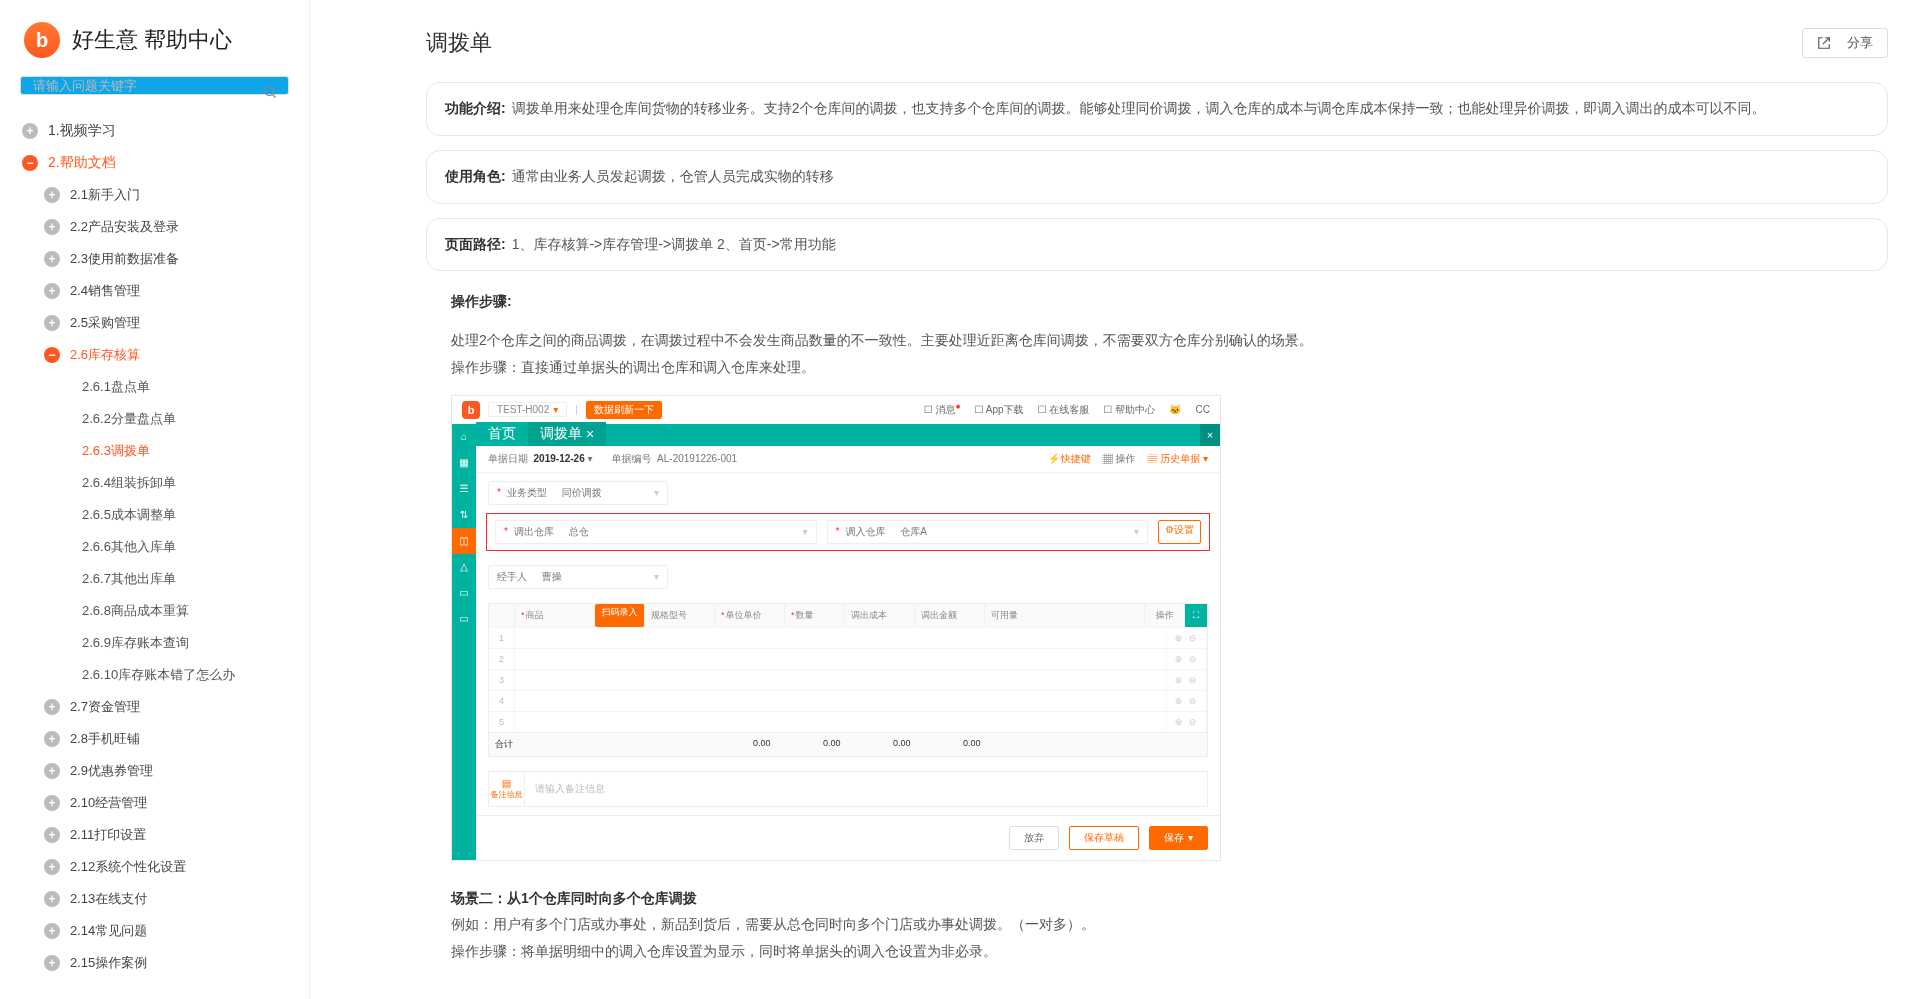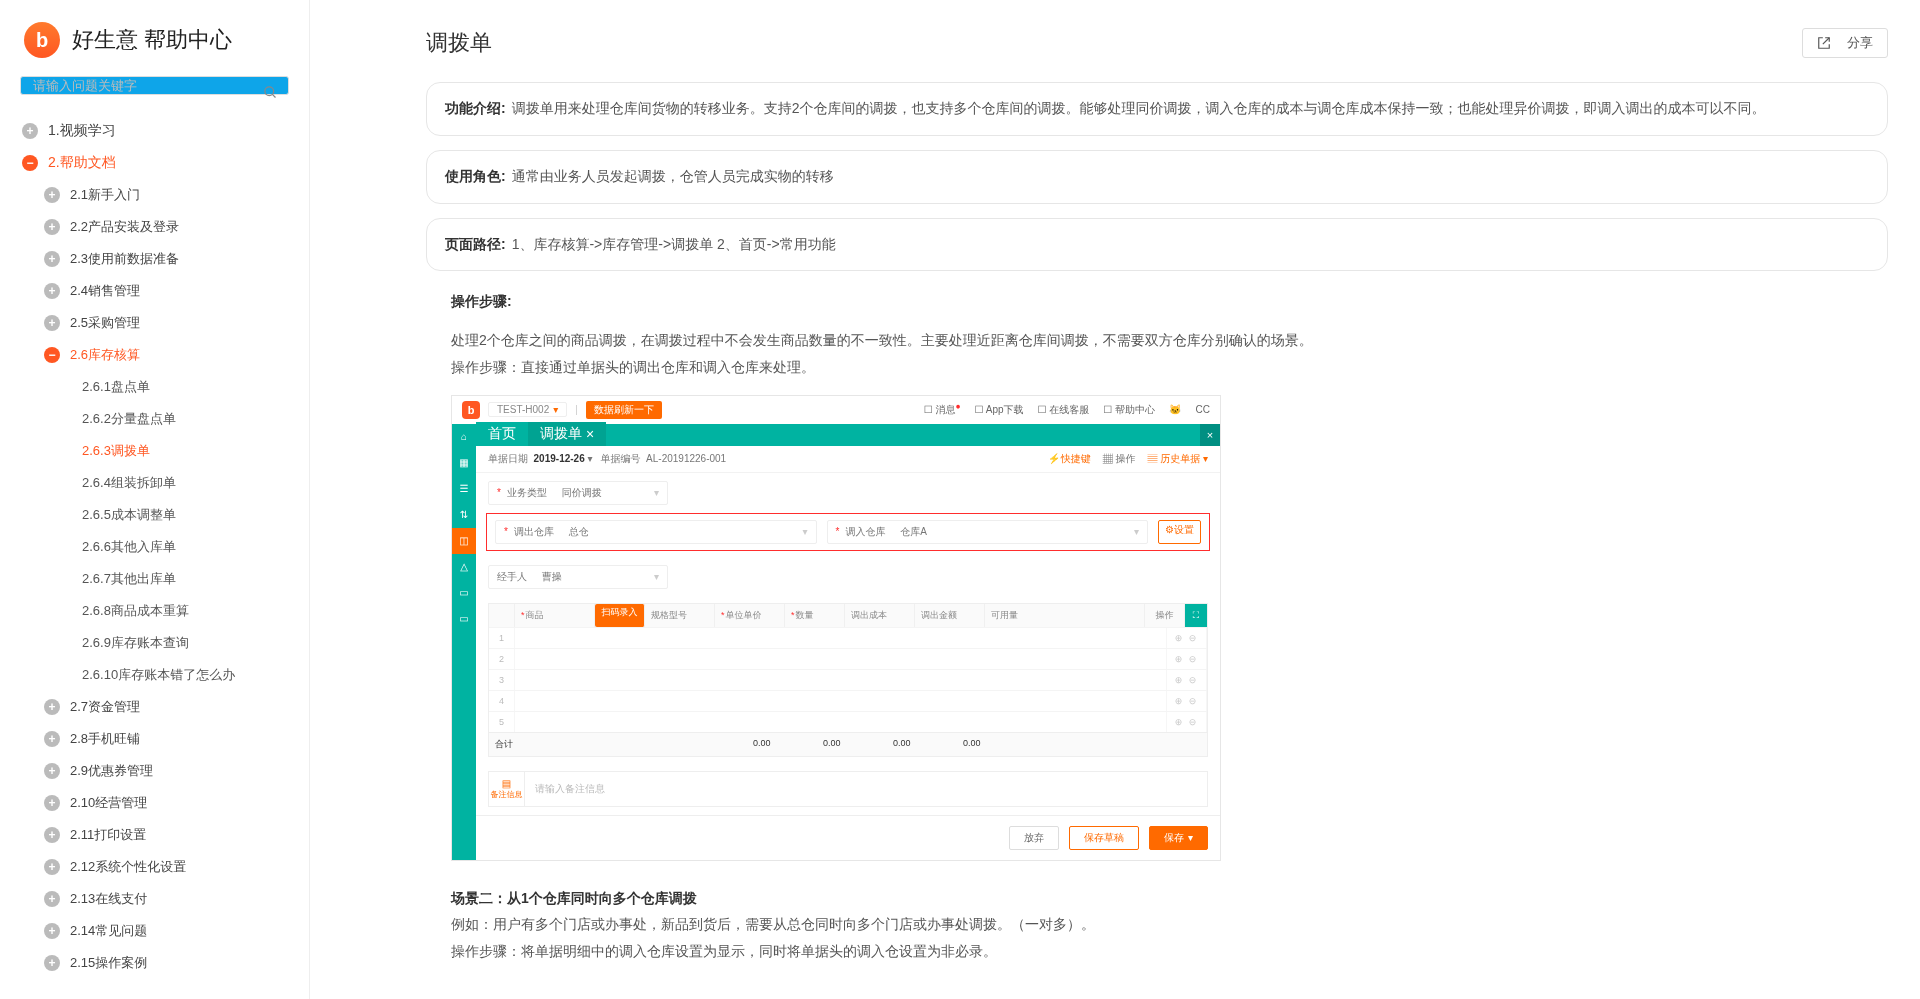--- a/index.html
+++ b/index.html
@@ -41,21 +41,21 @@
 .ss-top .red-dot{color:#ff2d2d}
 .ss-body{display:flex}
 .ss-left{width:24px;background:#00b3a1;display:flex;flex-direction:column}
 .ss-left .icon{height:26px;display:flex;align-items:center;justify-content:center;color:#fff;font-size:10px}
 .ss-left .icon.sel{background:#ff6a00}
 .ss-right{flex:1;display:flex;flex-direction:column}
 .ss-tabs{height:22px;background:#00b3a1;display:flex;align-items:flex-end}
 .ss-tabs .tab{background:#00a392;color:#fff;font-size:14px;padding:3px 12px;display:flex;align-items:center;gap:4px}
 .ss-tabs .tab.home{background:#00b3a1}
 .ss-tabs .close{margin-left:auto;background:#008f82;color:#fff;width:20px;height:22px;display:flex;align-items:center;justify-content:center;font-size:11px}
-.ss-meta{display:flex;align-items:center;padding:6px 12px;font-size:10px;color:#777;gap:8px;border-bottom:1px solid #f2f2f2}
+.ss-meta{display:flex;align-items:center;padding:6px 12px;font-size:10px;color:#777;gap:19px;border-bottom:1px solid #f2f2f2}
 .ss-meta .right{margin-left:auto;display:flex;gap:12px;align-items:center}
 .ss-meta .right .o{color:#ff6a00}
 .ss-row{display:flex;gap:10px;padding:8px 12px;font-size:10px}
 .ss-row .fld{border:1px solid #eee;border-radius:2px;padding:4px 8px;display:flex;align-items:center;gap:6px;color:#777}
 .ss-row .fld .star{color:#ff2d2d}
 .ss-row .fld .dd{margin-left:auto;color:#ccc}
 .ss-row .fld.w1{width:180px}
 .ss-row .fld.w2{flex:1}
 .ss-row.redbox{border:1.5px solid #ff2d2d;margin:0 10px 6px 10px;padding:6px 8px}
 .ss-row .btn-sm{border:1px solid #ff6a00;color:#ff6a00;padding:2px 6px;border-radius:2px;font-size:10px}

